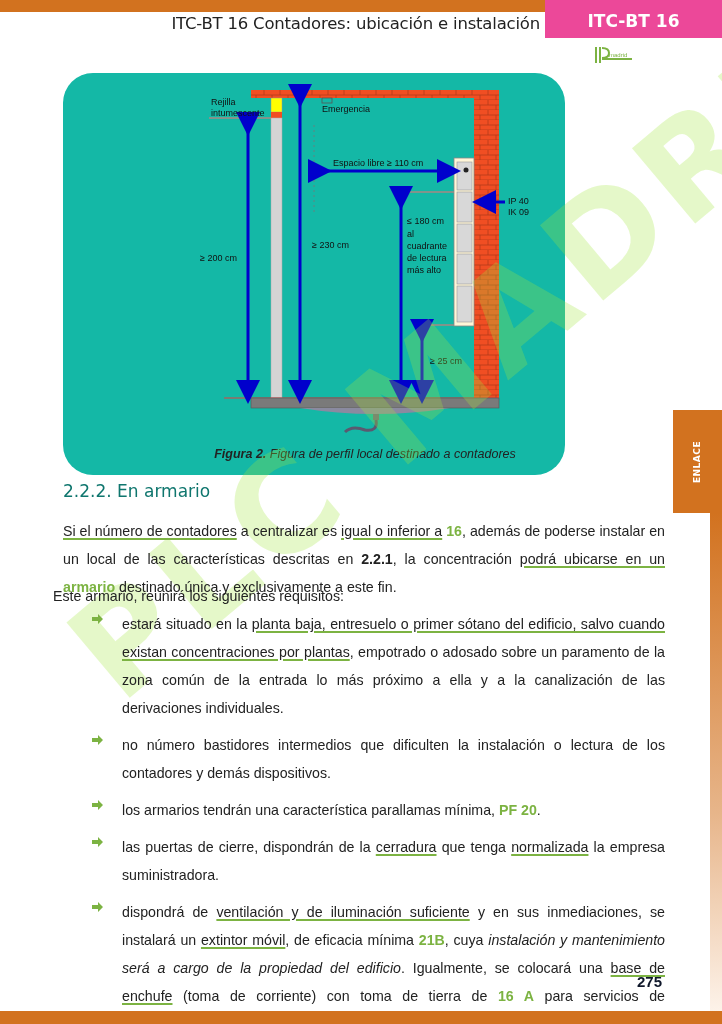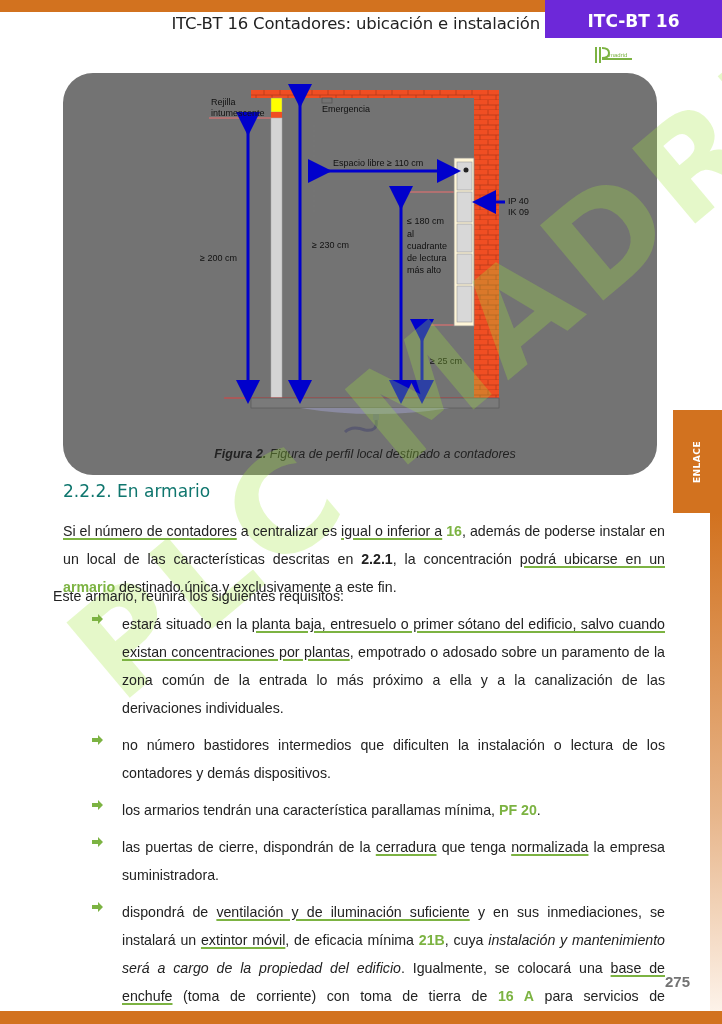--- a/index.html
+++ b/index.html
@@ -5,31 +5,31 @@
   * { box-sizing: border-box; margin: 0; padding: 0; }
   html, body { width: 722px; height: 1024px; overflow: hidden; background: #ffffff; }
   body { position: relative; font-family: "Liberation Sans", sans-serif; color: #222; }
 
   .top-bar { position: absolute; left: 0; top: 0; width: 722px; height: 12px; background: #d2721f; }
   .header-title {
     position: absolute; left: 0; top: 14px; width: 540px; text-align: right;
     font-family: "DejaVu Sans", sans-serif; font-size: 16.5px; color: #222; letter-spacing: -0.2px;
   }
   .header-tab {
-    position: absolute; left: 545px; top: 0; width: 177px; height: 38px; background: #6d28d9;
+    position: absolute; left: 545px; top: 0; width: 177px; height: 38px; background: #ec4899;
     color: #fff; font-family: "DejaVu Sans", sans-serif; font-weight: bold; font-size: 17px;
     text-align: center; line-height: 42px;
   }
   .logo {
     position: absolute; left: 593px; top: 45px; width: 50px; height: 22px;
   }
 
   .figure-box {
-    position: absolute; left: 63px; top: 73px; width: 594px; height: 402px;
-    background: #737373; border-radius: 30px;
+    position: absolute; left: 63px; top: 73px; width: 502px; height: 402px;
+    background: #14b8a6; border-radius: 30px;
   }
   .figure-svg { position: absolute; left: 0; top: 0; }
   .caption {
     position: absolute; left: 0; top: 447px; width: 730px; text-align: center;
     font-size: 12.5px; color: #222;
   }
   .caption b { font-style: italic; }
   .caption i { font-style: italic; }
 
   .side-tab {
@@ -58,22 +58,22 @@
   .para2 { position: absolute; left: 53px; top: 582px; width: 602px; }
   .u { text-decoration: underline; text-decoration-color: #7cb342; text-underline-offset: 2px; text-decoration-thickness: 2px; }
   .g { color: #7cb342; font-weight: bold; }
   .b { font-weight: bold; }
 
   .list { position: absolute; left: 92px; top: 610px; width: 573px; list-style: none; }
   .list li { position: relative; padding-left: 30px; margin-bottom: 9px; }
   .bullet { position: absolute; left: 0; top: 3px; width: 12px; height: 12px; }
 
   .page-number {
-    position: absolute; left: 628px; top: 973px; width: 62px; text-align: right;
-    color: #737373; font-weight: bold; font-size: 15px;
+    position: absolute; left: 600px; top: 973px; width: 62px; text-align: right;
+    color: #0f172a; font-weight: bold; font-size: 15px;
   }
   .bottom-bar { position: absolute; left: 0; top: 1011px; width: 722px; height: 13px; background: #d2721f; }
 
   .watermark {
     position: absolute; left: 40px; top: 610px; font-size: 135px; font-weight: bold;
     color: rgba(160, 230, 60, 0.28); transform: rotate(-40deg); transform-origin: left top;
     white-space: nowrap; letter-spacing: 8px; pointer-events: none; font-family: "DejaVu Sans", sans-serif;
   }
 </style>
 </head>

